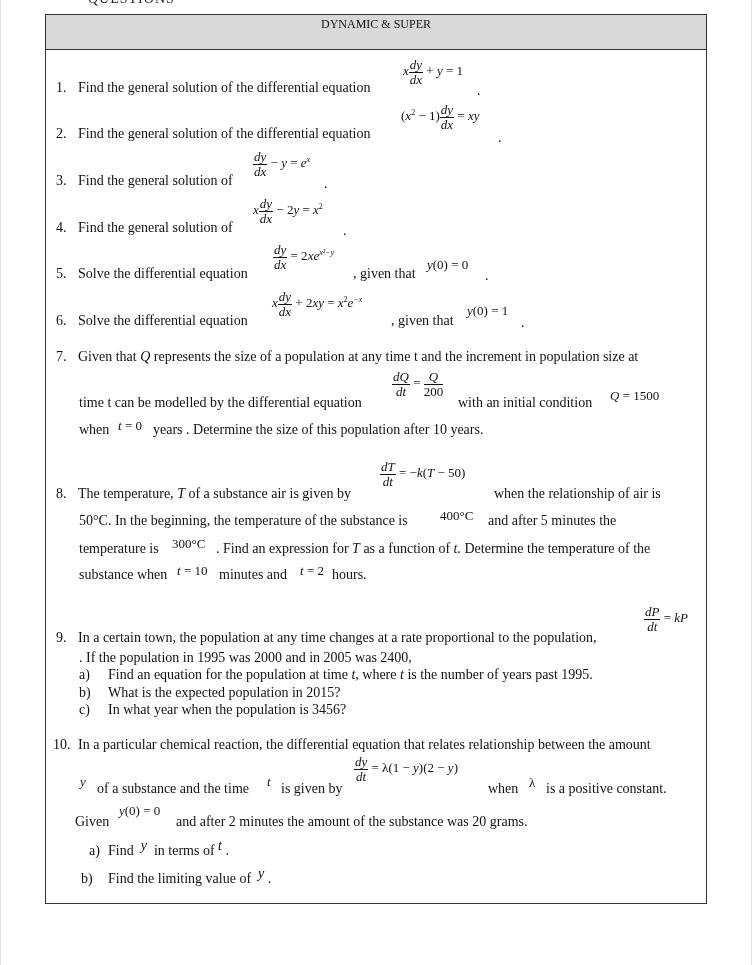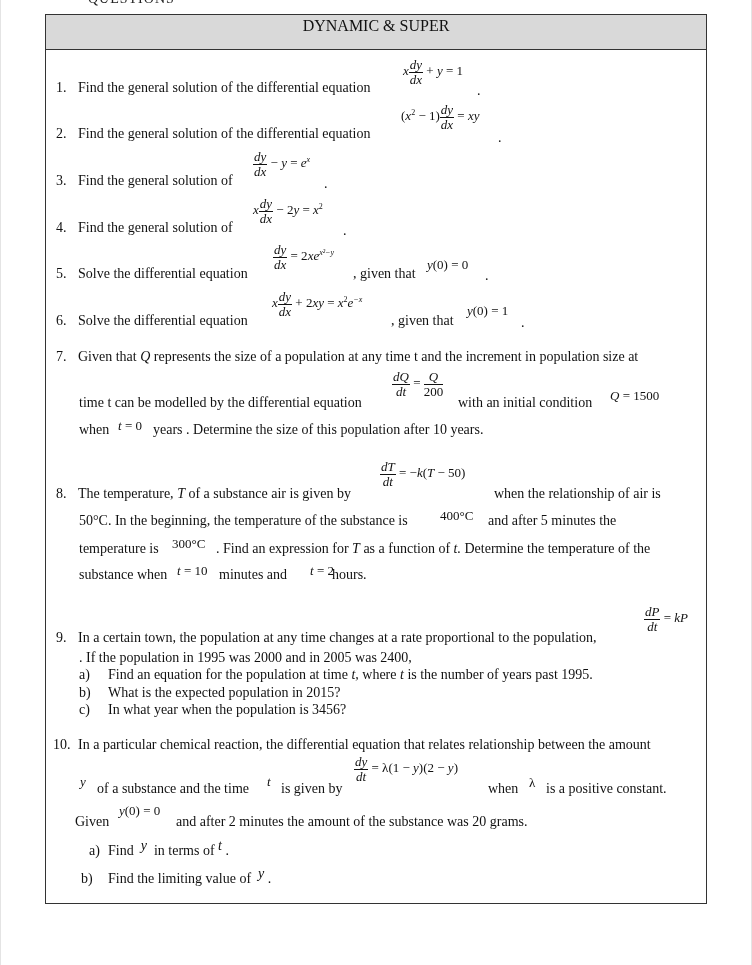--- a/index.html
+++ b/index.html
@@ -9,21 +9,21 @@
   }
   .page-edge-left { position: absolute; left: 0; top: 0; width: 1px; height: 965px; background: #e4e4e4; }
   .page-edge-right { position: absolute; right: 0; top: 0; width: 1px; height: 965px; background: #e4e4e4; }
   .cut-heading { position: absolute; left: 88px; top: -9px; font-size: 14px; letter-spacing: 1px; color: #222; }
   .box {
     position: absolute; left: 45px; top: 14px; width: 662px; height: 890px;
     border: 1px solid #333; box-sizing: border-box;
   }
   .box-header {
     height: 35px; background: #d9d9d9; border-bottom: 1px solid #333;
-    text-align: center; font-size: 16px; padding-top: 2px; box-sizing: border-box;
+    text-align: center; font-size: 12px; padding-top: 2px; box-sizing: border-box;
   }
   .abs { position: absolute; white-space: nowrap; }
   .m { font-style: italic; }
   .frac { display: inline-block; vertical-align: middle; text-align: center; font-style: italic; font-size: 13px; line-height: 14px; }
   .frac .num { display: block; border-bottom: 1px solid #111; padding: 0 1px; }
   .frac .den { display: block; }
   .eq { position: absolute; white-space: nowrap; font-size: 13px; }
   sup { font-size: 8px; }
   .num-label { display: inline-block; width: 22px; }
 </style>
@@ -131,21 +131,21 @@
   <div class="abs" style="left:79px;top:541px;">
     <span>temperature is</span>
   </div>
   <div class="eq" style="left:172px;top:536px;">300°C</div>
   <div class="abs" style="left:216px;top:541px;">
     <span>. Find an expression for</span> <span class="m">T</span> <span>as a function of</span> <span class="m">t.</span> <span>Determine the temperature of the</span>
   </div>
   <div class="abs" style="left:79px;top:567px;">substance when</div>
   <div class="eq" style="left:177px;top:563px;"><span class="m">t</span> = 10</div>
   <div class="abs" style="left:219px;top:567px;">minutes and</div>
-  <div class="eq" style="left:310px;top:563px;"><span class="m">t</span> = 2</div>
+  <div class="eq" style="left:300px;top:563px;"><span class="m">t</span> = 2</div>
   <div class="abs" style="left:332px;top:567px;">hours.</div>
 </div>
 
 <div>
   <div class="abs" style="left:56px;top:630px;">
     <span class="num-label">9.</span><span>In a certain town, the population at any time changes at a rate proportional to the population,</span>
   </div>
   <div class="eq" style="left:644px;top:605px;">
     <span class="frac"><span class="num">dP</span><span class="den">dt</span></span> = <span class="m">kP</span>
   </div>

